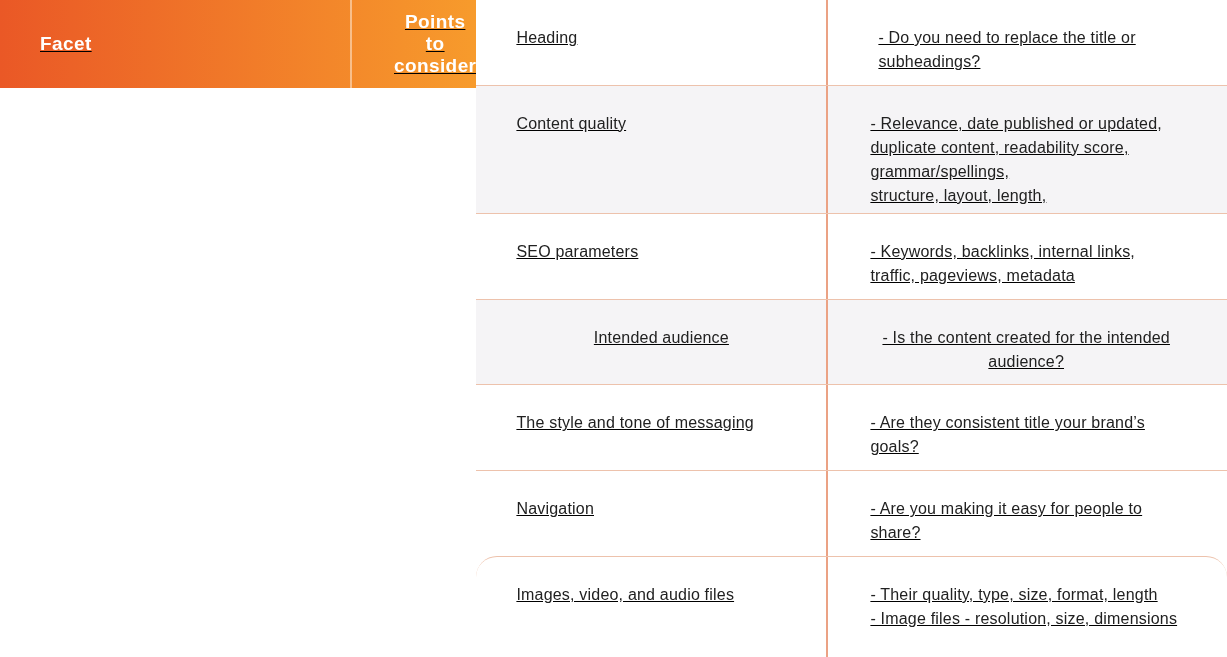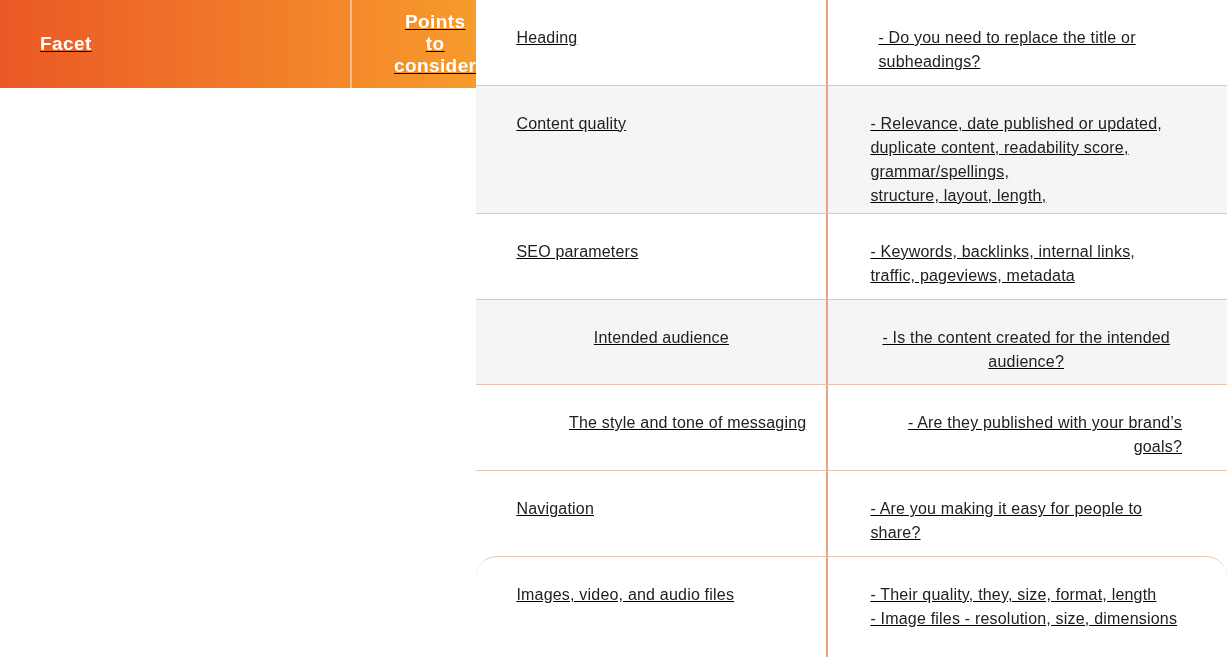--- a/index.html
+++ b/index.html
@@ -58,21 +58,21 @@
     background: #ffffff;
     border-top: 1px solid var(--hdiv, #edc2ac);
     box-sizing: border-box;
   }
   .row:first-child { border-top: none; gap: 8px; }
   .row.shaded { background: var(--alt-bg, #f5f4f6); }
   .row:nth-child(1) { min-height: 74px; }
   .row:nth-child(2) { min-height: 101px; }
   .row:nth-child(3) { min-height: 72px; justify-content: center; }
   .row:nth-child(4) { min-height: 74px; text-align: center; }
-  .row:nth-child(5) { min-height: 74px; text-align: right; }
+  .row:nth-child(5) { min-height: 74px; }
   .row:nth-child(6) { min-height: 73px; }
   .row:nth-child(7) { min-height: 101px; border-radius: 21px; }
   .row .facet-cell {
     width: 352px;
     flex: 0 0 352px;
     box-sizing: border-box;
     padding: 26px 20px 22px 40px;
     border-right: 2px solid var(--vdiv, #eba284);
   }
   .row .points-cell {
@@ -133,36 +133,36 @@
     <div class="points-cell">
           <div class="line">- Is the content created for the intended audience?</div>
         </div>
   </div>
 
   <div class="row">
     <div class="facet-cell">
       <div class="label">The style and tone of messaging</div>
     </div>
     <div class="points-cell">
-          <div class="line">- Are they published with your brand’s goals?</div>
+          <div class="line">- Are they consistent title your brand’s goals?</div>
         </div>
   </div>
 
   <div class="row">
     <div class="facet-cell">
       <div class="label">Navigation</div>
     </div>
     <div class="points-cell">
           <div class="line">- Are you making it easy for people to share?</div>
         </div>
   </div>
 
   <div class="row">
     <div class="facet-cell">
       <div class="label">Images, video, and audio files</div>
     </div>
     <div class="points-cell">
-          <div class="line">- Their quality, they, size, format, length</div>
+          <div class="line">- Their quality, type, size, format, length</div>
           <div class="line">- Image files - resolution, size, dimensions</div>
         </div>
   </div>
 </div>
 </div>
 
 </body></html>

